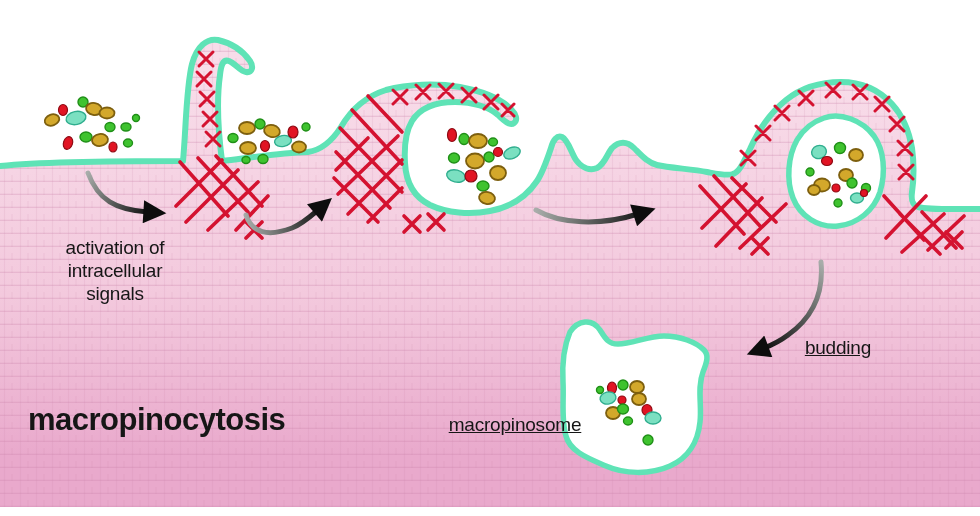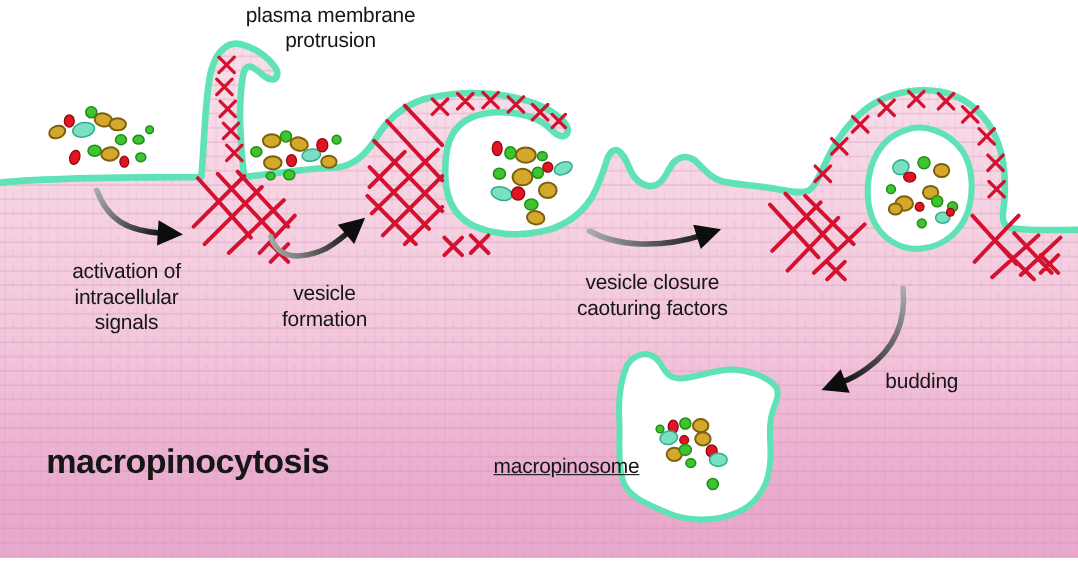--- a/index.html
+++ b/index.html
@@ -178,25 +178,19 @@
     </g>
 
     <g>
       <path class="arrow-tail" stroke="url(#ag1)" marker-end="url(#arrowHead)" d="M88,173 C98,200 116,210 148,212"></path>
       <path class="arrow-tail" stroke="url(#ag2)" marker-end="url(#arrowHead)" d="M246,215 C252,233 268,237 292,228 C302,224 311,216 318,210"></path>
       <path class="arrow-tail" stroke="url(#ag3)" marker-end="url(#arrowHead)" d="M536,210 C560,224 600,226 638,214"></path>
       <path class="arrow-tail" stroke="url(#ag4)" marker-end="url(#arrowHead)" d="M821,262 C824,294 812,318 788,335 C780,341 772,345 764,348"></path>
     </g>
   </svg>
 
-  <div class="lbl" style="left:183px; top:3px;   width:235px;">plasma membrane
-protrusion</div>
   <div class="lbl" style="left:40px;  top:236px; width:150px;">activation of
 intracellular
 signals</div>
-  <div class="lbl" style="left:220px; top:256px; width:150px;">vesicle
-formation</div>
-  <div class="lbl" style="left:493px; top:246px; width:200px;">vesicle closure
-caoturing factors</div>
-  <div class="lbl" style="left:786px; top:336px; width:104px;">budding</div>
+  <div class="lbl" style="left:786px; top:336px; width:104px;text-decoration:underline;">budding</div>
   <div class="lbl" style="left:435px; top:413px; width:160px;text-decoration:underline;">macropinosome</div>
-  <div class="title" style="left:42px; top:402px;">macropinocytosis</div>
+  <div class="title" style="left:28px; top:402px;">macropinocytosis</div>
 </div>
 
 </body></html>

